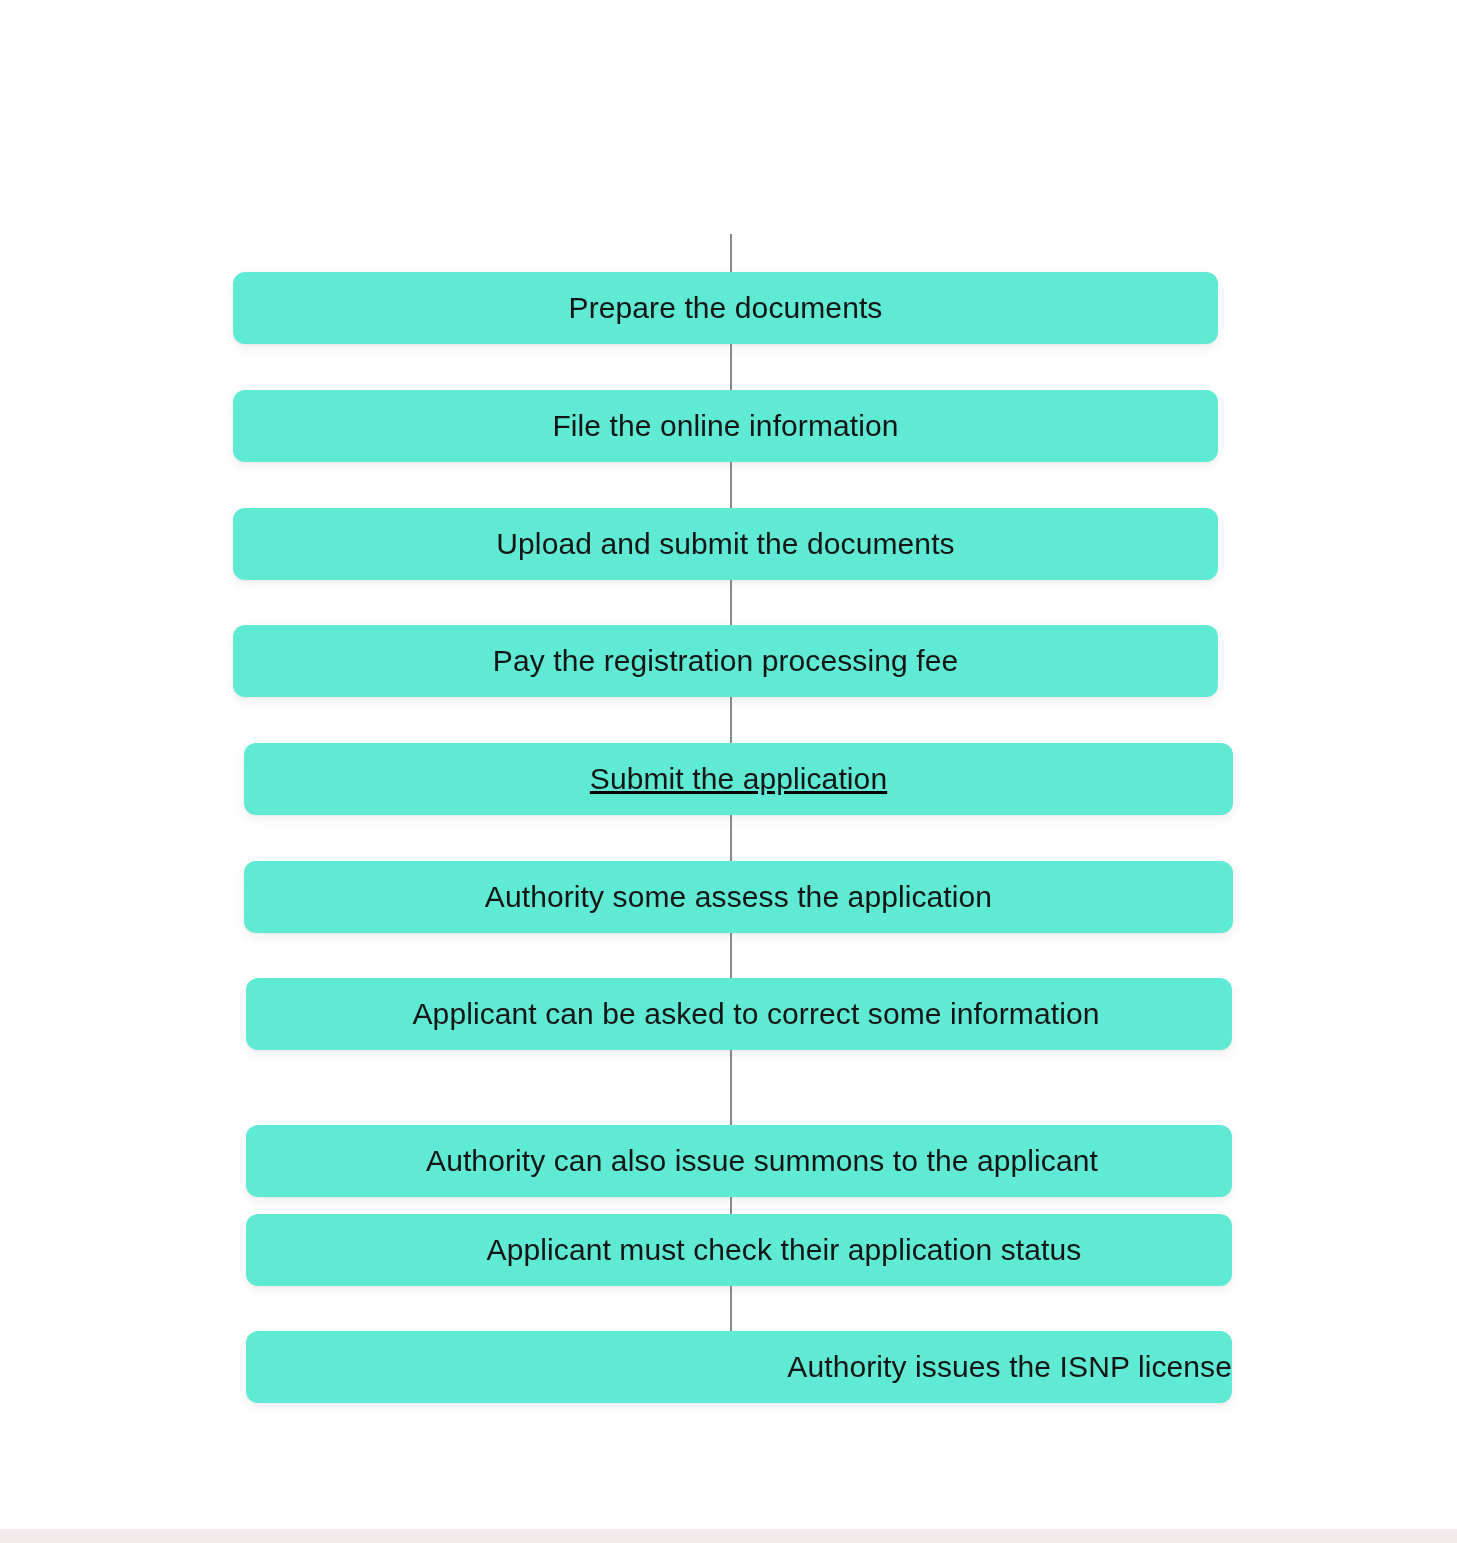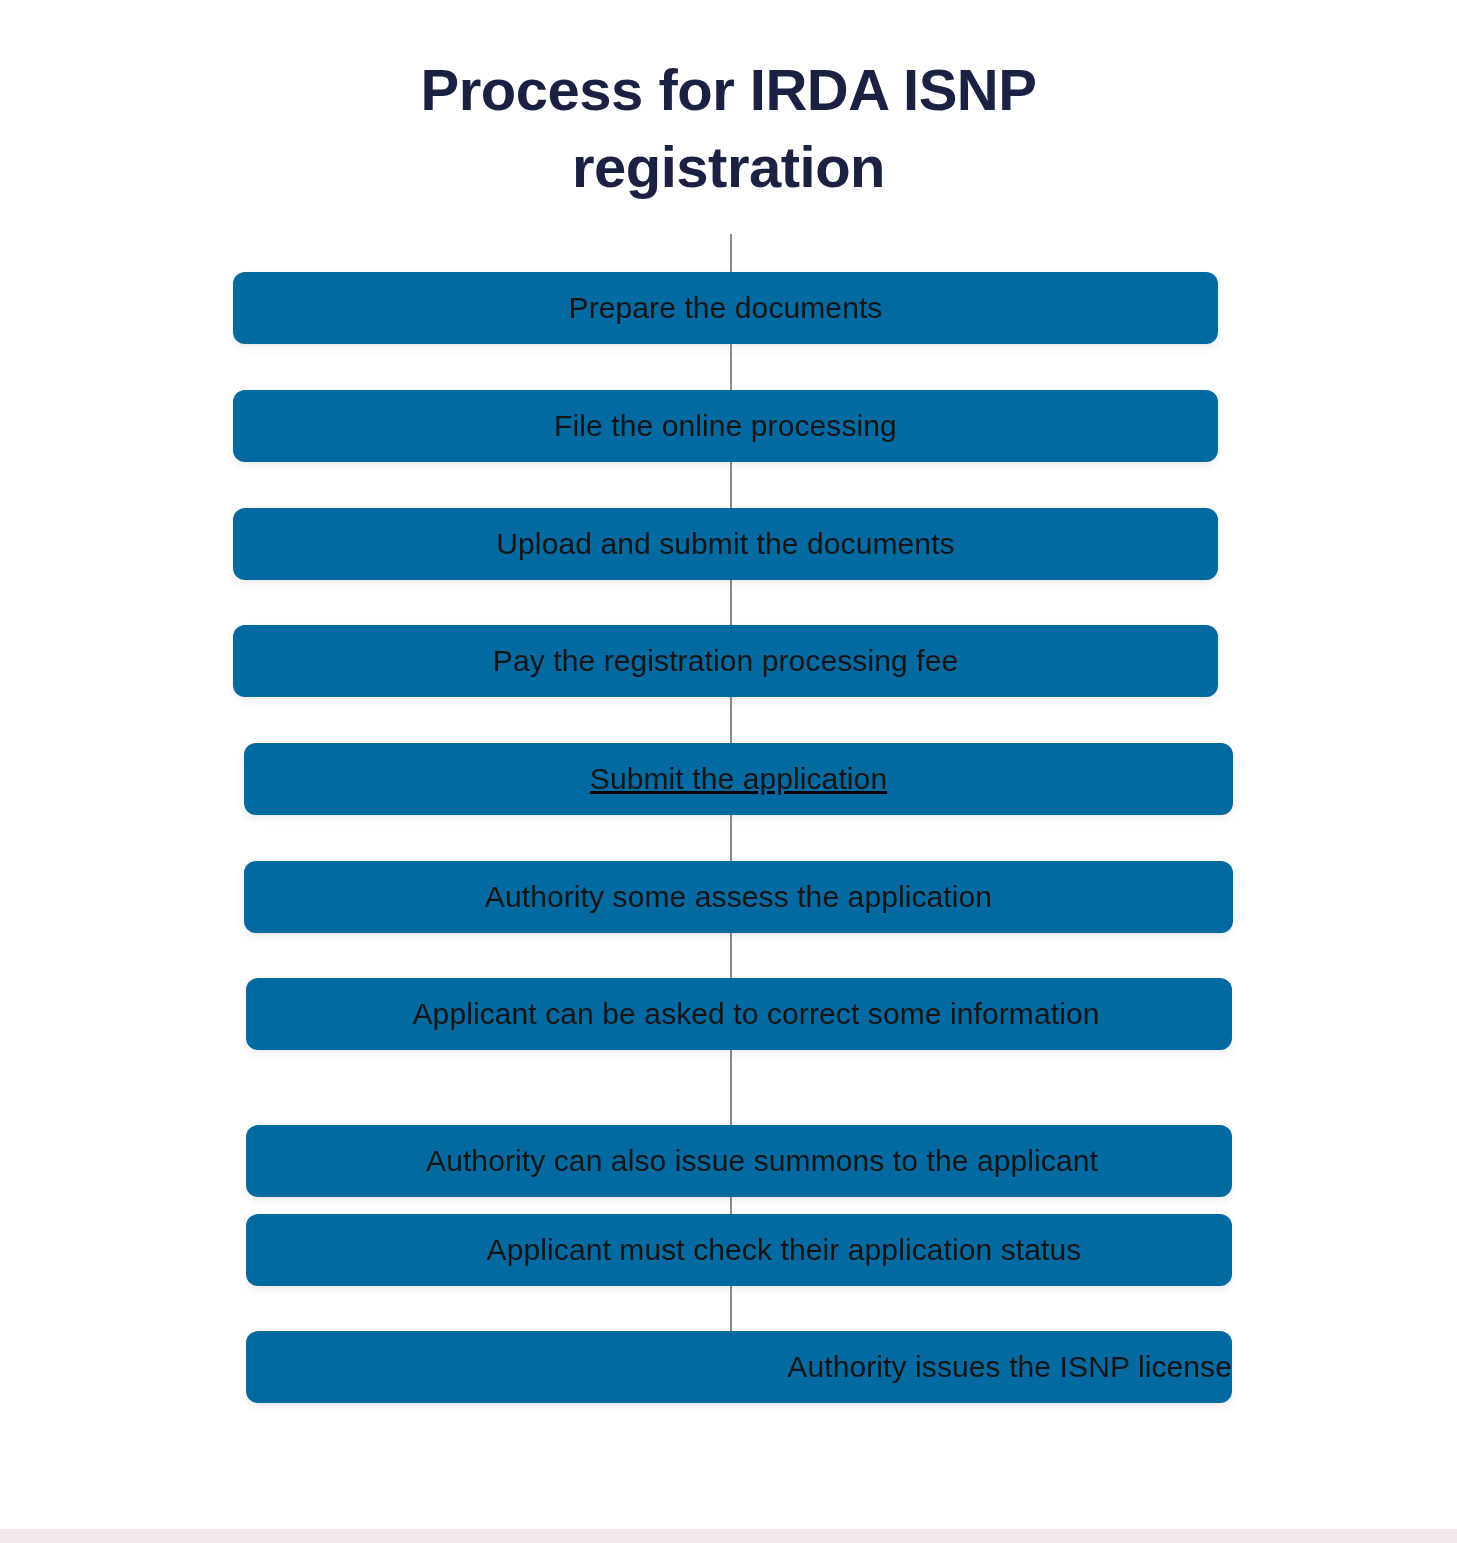--- a/index.html
+++ b/index.html
@@ -60,21 +60,21 @@
     position: absolute;
     top: 0;
     left: 0;
     width: 1457px;
     z-index: 1;
   }
 
   .step {
     position: absolute;
     height: 72px;
-    background: #0369a1;
+    background: #5eead4;
     border-radius: 12px;
     box-shadow: 0 4px 10px rgba(120, 100, 100, 0.10),
                 0 1px 2px rgba(120, 100, 100, 0.06);
     display: flex;
     align-items: center;
     justify-content: center;
     box-sizing: border-box;
   }
 
   .step-label {
@@ -94,35 +94,33 @@
     width: 1457px;
     height: 14px;
     background: #f3eaec;
   }
 </style>
 </head>
 <body>
 
 <div class="canvas">
 
-  <div class="title">Process for IRDA ISNP
-registration</div>
 
   <div class="flow">
 
     <div class="connector"></div>
 
     <div class="steps">
 
       <div class="step" style="top:38px; left:233px; width:985px;">
         <span class="step-label">Prepare the documents</span>
       </div>
 
       <div class="step" style="top:156px; left:233px; width:985px;">
-        <span class="step-label">File the online processing</span>
+        <span class="step-label">File the online information</span>
       </div>
 
       <div class="step" style="top:274px; left:233px; width:985px;">
         <span class="step-label">Upload and submit the documents</span>
       </div>
 
       <div class="step" style="top:391px; left:233px; width:985px;">
         <span class="step-label">Pay the registration processing fee</span>
       </div>
 

